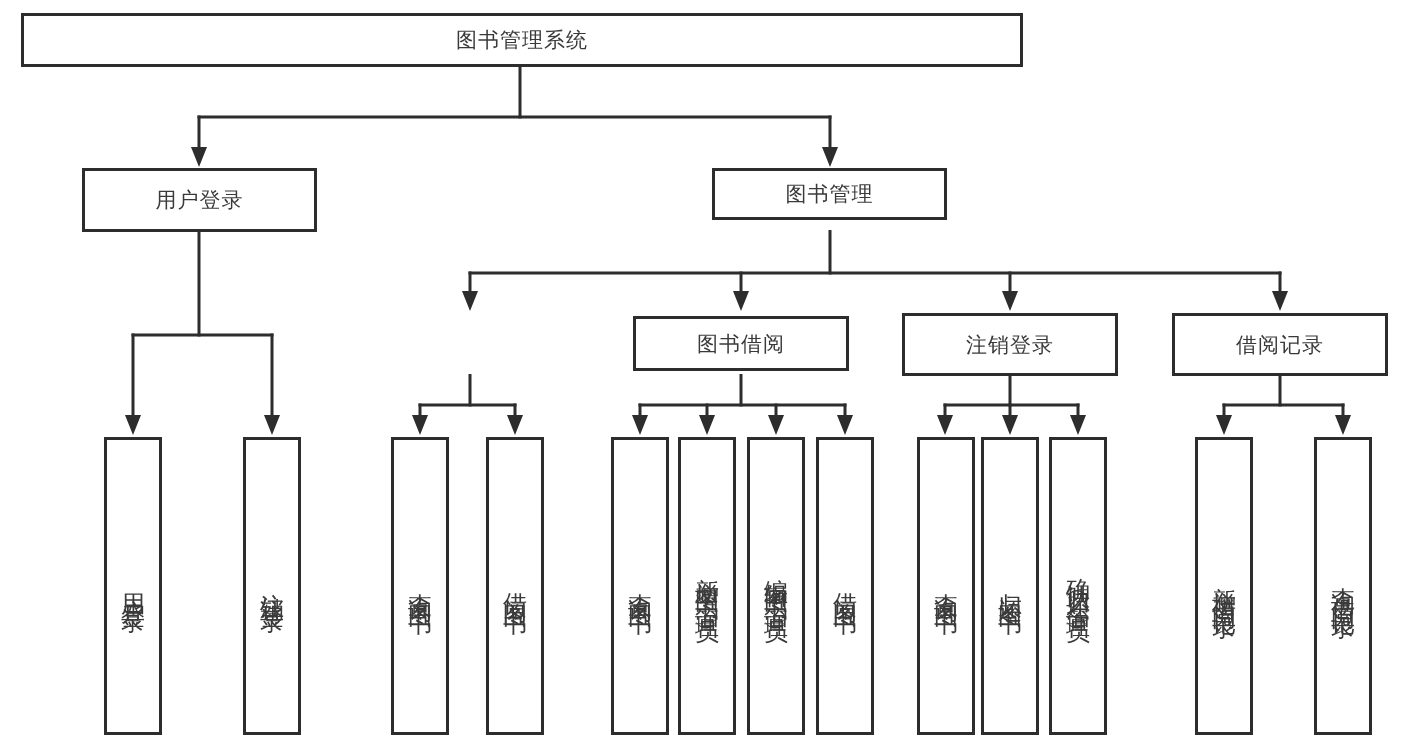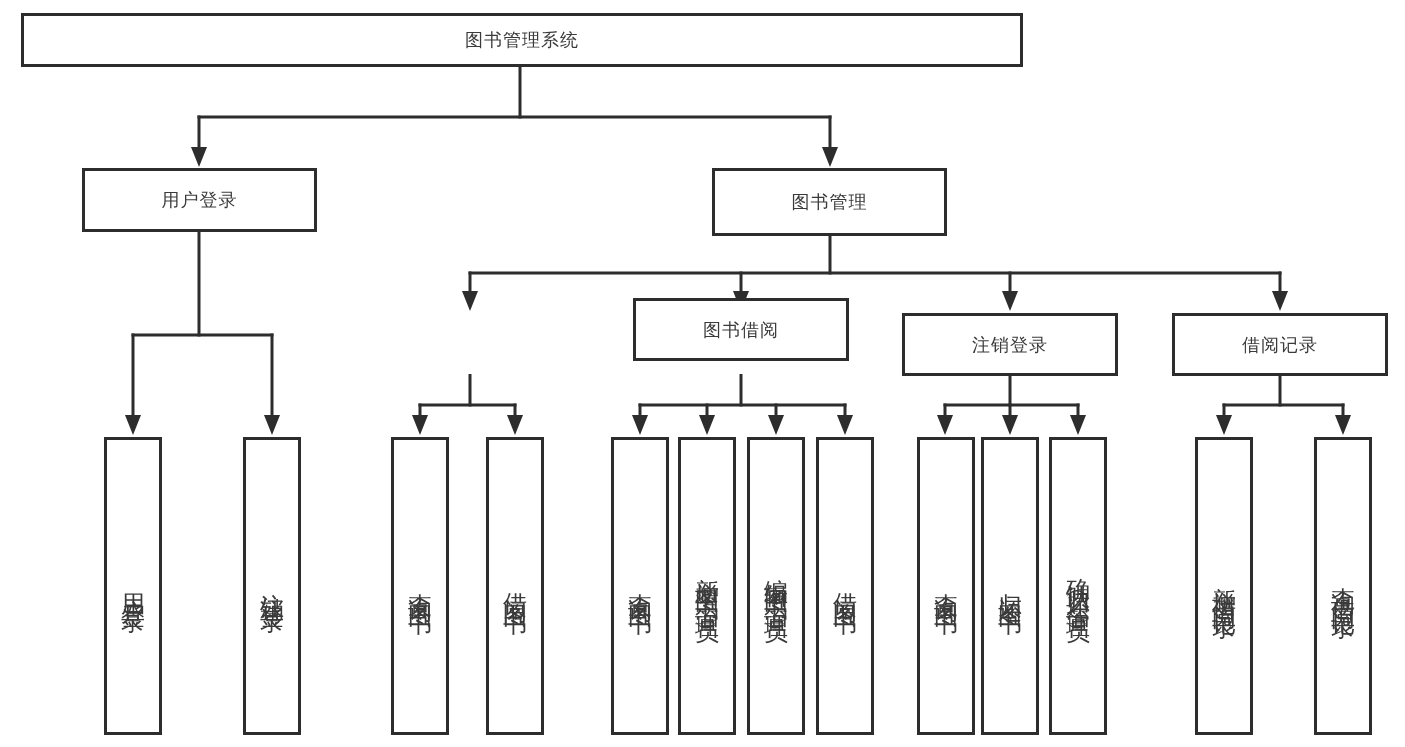--- a/index.html
+++ b/index.html
@@ -33,21 +33,21 @@
   .box{
     position:absolute;
     box-sizing:border-box;
     background:var(--bg);
     border:3px solid var(--line);
     display:flex;
     align-items:center;
     justify-content:center;
   }
   .hbox .lbl{
-    font-size:18px;
+    font-size:21px;
     color:var(--text);
     letter-spacing:1px;
     white-space:nowrap;
   }
   .vbox .lbl{
     writing-mode:vertical-rl;
     font-size:24px;
     letter-spacing:6px;
     color:var(--text);
     line-height:1;
@@ -129,25 +129,25 @@
     <polygon points="1335,415 1351,415 1343,435"></polygon>
   </svg>
 
   <div class="box hbox" style="left:21px;top:13px;width:1002px;height:54px">
     <span class="lbl">图书管理系统</span>
   </div>
 
   <div class="box hbox" style="left:82px;top:168px;width:235px;height:64px">
     <span class="lbl">用户登录</span>
   </div>
-  <div class="box hbox" style="left:712px;top:168px;width:235px;height:68px">
+  <div class="box hbox" style="left:712px;top:168px;width:235px;height:52px">
     <span class="lbl">图书管理</span>
   </div>
 
-  <div class="box hbox" style="left:633px;top:298px;width:216px;height:63px">
+  <div class="box hbox" style="left:633px;top:316px;width:216px;height:55px">
     <span class="lbl">图书借阅</span>
   </div>
   <div class="box hbox" style="left:902px;top:313px;width:216px;height:63px">
     <span class="lbl">注销登录</span>
   </div>
   <div class="box hbox" style="left:1172px;top:313px;width:216px;height:63px">
     <span class="lbl">借阅记录</span>
   </div>
 
   <div class="box vbox" style="left:104px;top:437px;width:58px;height:298px">

